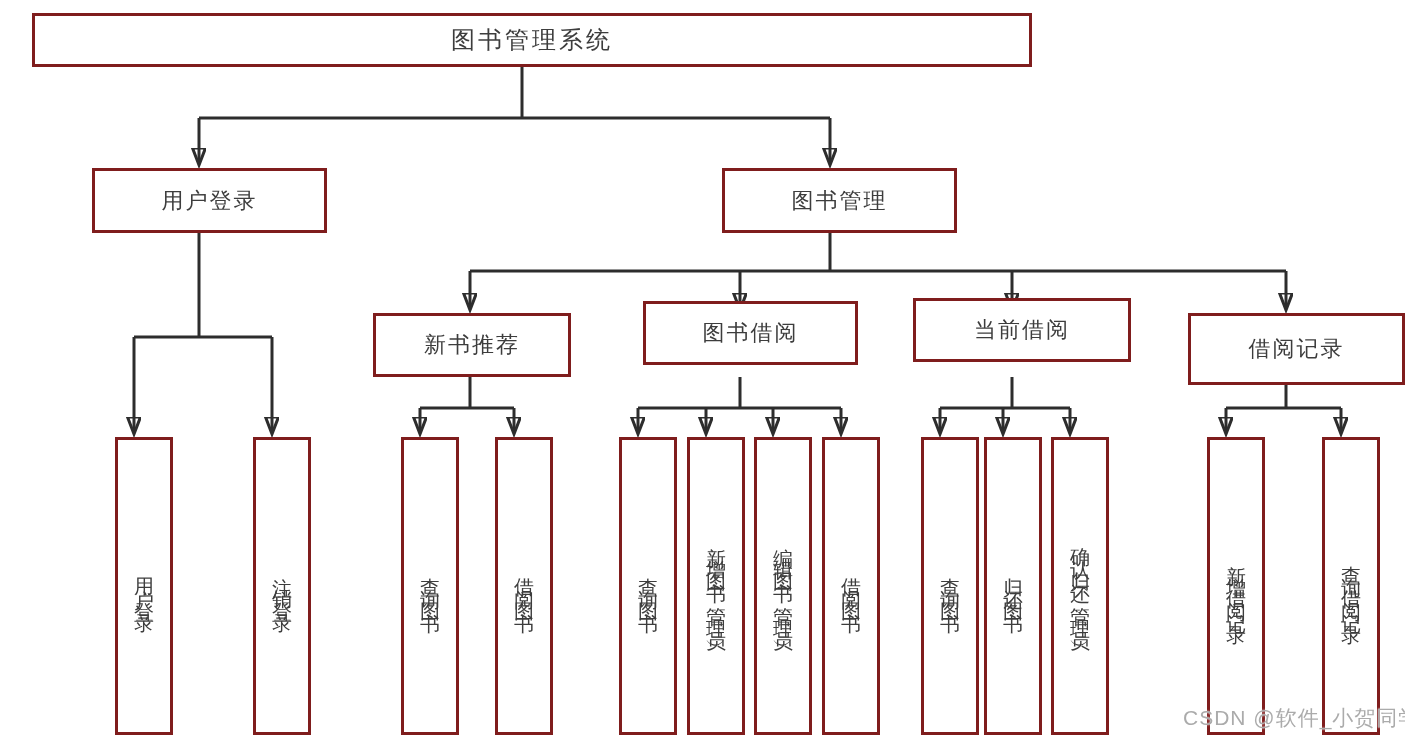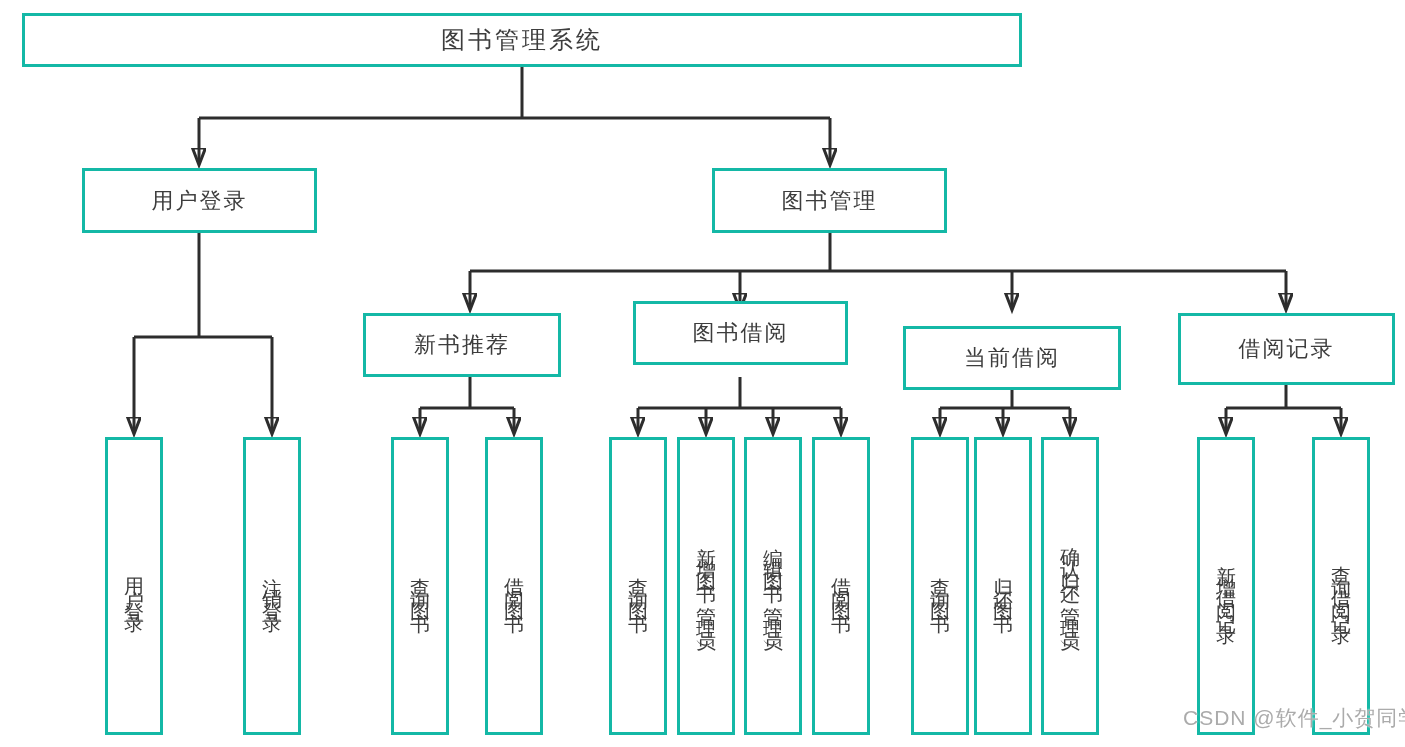--- a/index.html
+++ b/index.html
@@ -3,22 +3,22 @@
 <meta charset="utf-8">
 <style>
   html,body{margin:0;padding:0;background:#ffffff;}
   .canvas{
     position:relative;width:1405px;height:747px;background:#ffffff;overflow:hidden;
     font-family:"Liberation Sans","DejaVu Sans",sans-serif;color:#3d3d3d;
   }
   svg.wires{position:absolute;left:0;top:0;width:1405px;height:747px;}
   svg.wires path{stroke:#2d2d2d;stroke-width:3;fill:none;}
   .node{
-    position:absolute;box-sizing:border-box;border:3px solid #14b8a6;background:#ffffff;
-    display:flex;align-items:center;justify-content:center;text-align:center;
+    position:absolute;box-sizing:border-box;border:3px solid #7f1d1d;background:#ffffff;
+    display:flex;align-items:center;justify-content:center;text-align:center;margin-left:10px;
   }
   .root-node{font-size:24px;letter-spacing:3px;}
   .branch-node{font-size:22px;letter-spacing:2px;}
   .leaf .vtext{
     writing-mode:vertical-rl;text-orientation:mixed;
     font-size:20px;letter-spacing:12px;line-height:1.15;
   }
   .watermark{
     position:absolute;left:1183px;top:704px;z-index:5;
     font-size:21px;color:#ababab;letter-spacing:1px;white-space:nowrap;
@@ -76,21 +76,21 @@
   <div class="node branch-node" style="left:712px;top:168px;width:235px;height:65px;align-items:center;">
     <span>图书管理</span>
   </div>
 
   <div class="node branch-node" style="left:363px;top:313px;width:198px;height:64px;">
     <span>新书推荐</span>
   </div>
   <div class="node branch-node" style="left:633px;top:301px;width:215px;height:64px;">
     <span>图书借阅</span>
   </div>
-  <div class="node branch-node" style="left:903px;top:326px;width:218px;height:64px;">
+  <div class="node branch-node" style="left:903px;top:298px;width:218px;height:64px;">
     <span>当前借阅</span>
   </div>
   <div class="node branch-node" style="left:1178px;top:313px;width:217px;height:72px;">
     <span>借阅记录</span>
   </div>
 
   <div class="node leaf" style="left:105px;top:437px;width:58px;height:298px;">
     <span class="vtext">用户登录</span>
   </div>
   <div class="node leaf" style="left:243px;top:437px;width:58px;height:298px;">

